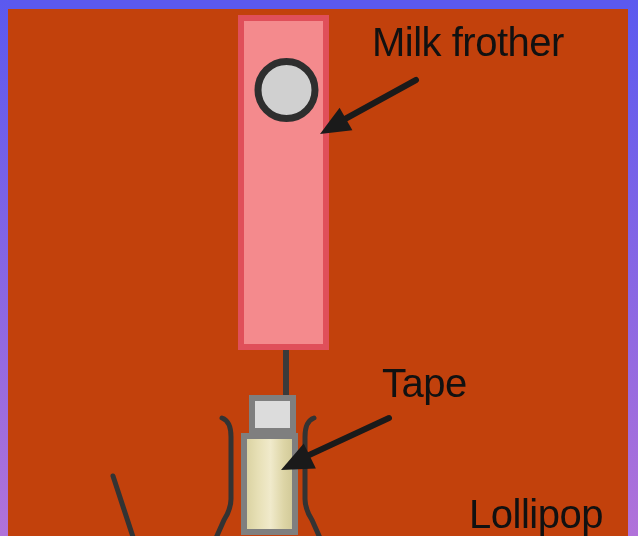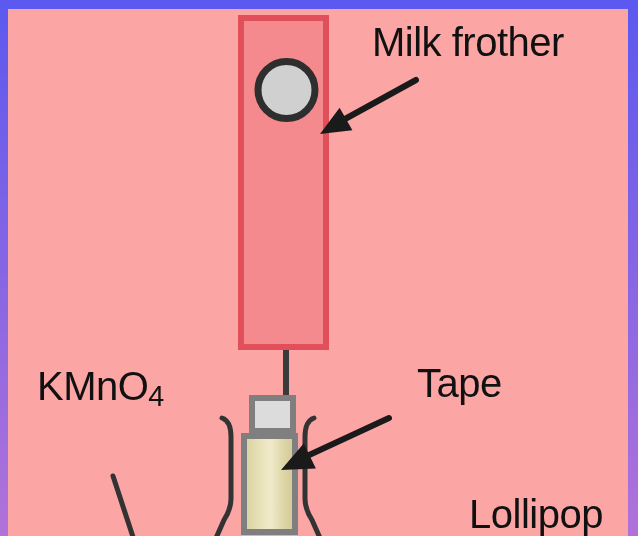--- a/index.html
+++ b/index.html
@@ -1,20 +1,20 @@
 <!DOCTYPE html>
 <html><head>
 <meta charset="utf-8">
 <style>
   html, body { margin: 0; padding: 0; background: #ffffff; }
   .canvas {
     position: relative;
     width: 638px;
     height: 536px;
-    background: #fca5a5;
+    background: #c2410c;
     overflow: hidden;
     font-family: "Liberation Sans", "DejaVu Sans", sans-serif;
   }
   
   .border-strip { position: absolute; z-index: 5; }
   .border-top   { top: 0; left: 0; width: 638px; height: 9px;  background: #5b59ef; }
   .border-left  { top: 0; left: 0; width: 8px;  height: 536px; background: linear-gradient(#5b59ef, #b172d9); }
   .border-right { top: 0; right: 0; width: 10px; height: 536px; background: linear-gradient(#5b59ef, #b172d9); }
 
   .diagram-svg { position: absolute; top: 0; left: 0; z-index: 1; }
@@ -28,21 +28,21 @@
     white-space: nowrap;
     letter-spacing: -0.5px;
   }
   .label .sub {
     font-size: 0.72em;
     position: relative;
     top: 0.22em;
   }
   .lbl-milk-frother { left: 372px; top: 19px; }
   .lbl-solution     { left: 37px;  top: 363px; }
-  .lbl-tape         { left: 417px; top: 360px; }
+  .lbl-tape         { left: 382px; top: 360px; }
   .lbl-lollipop     { left: 469px; top: 491px; }
 </style>
 </head>
 <body>
 
 <div class="canvas">
 
   <svg class="diagram-svg" width="638" height="536" viewBox="0 0 638 536">
     <defs>
       <linearGradient id="tapeGrad" x1="0" y1="0" x2="1" y2="0">
@@ -78,21 +78,20 @@
     </g>
 
     <line x1="113" y1="476" x2="134" y2="540" stroke="#333333" stroke-width="5" stroke-linecap="round"></line>
   </svg>
 
   <div class="label lbl-milk-frother">
     <span>Milk frother</span>
   </div>
 
   <div class="label lbl-solution">
-    <div><span>KMnO</span><span class="sub">4</span></div>
   </div>
 
   <div class="label lbl-tape">
     <span>Tape</span>
   </div>
 
   <div class="label lbl-lollipop">
     <span>Lollipop</span>
   </div>
 

